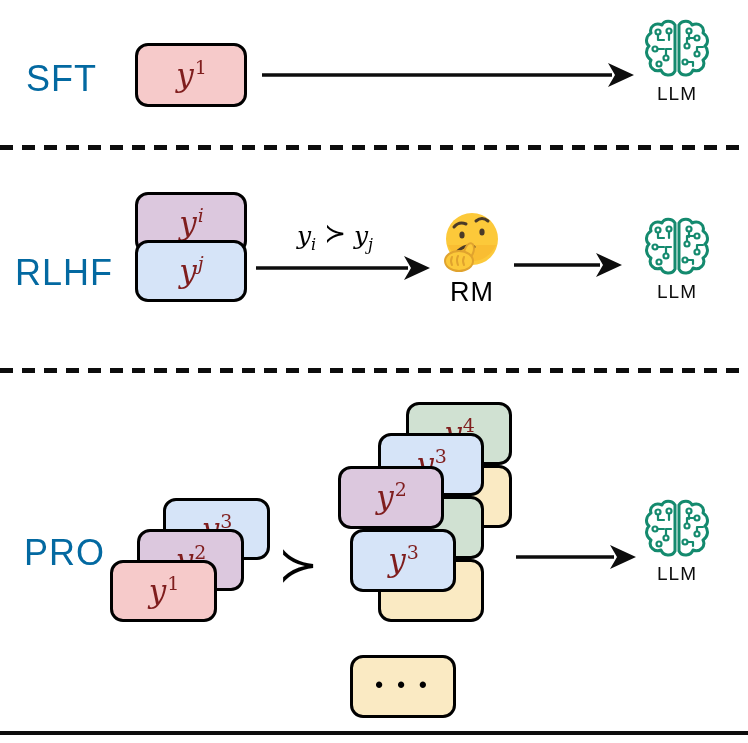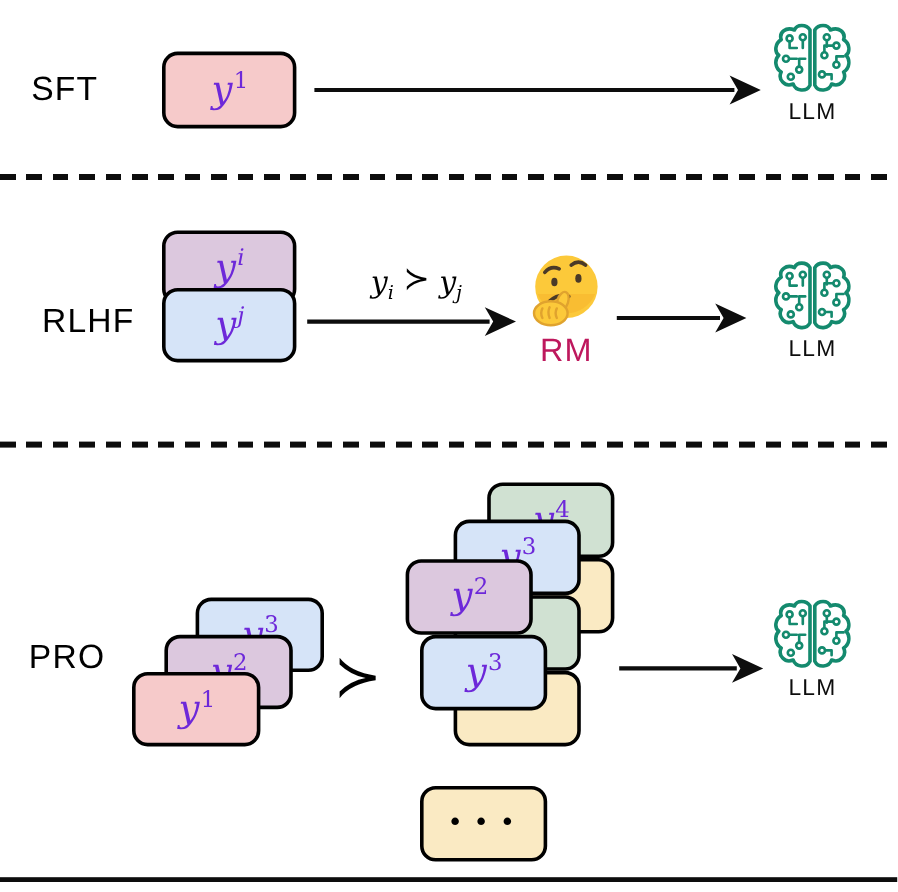--- a/index.html
+++ b/index.html
@@ -2,35 +2,35 @@
 <html><head>
 <meta charset="utf-8">
 <style>
   * { margin:0; padding:0; box-sizing:border-box; }
   html,body { background:#fff; }
   #canvas {
     position:relative; width:748px; height:743px; background:#ffffff;
     overflow:hidden; font-family:"Liberation Sans", sans-serif; color:#000;
   }
   .hand-label {
-    position:absolute; font-size:28px; font-weight:400; letter-spacing:1px;
-    color:#000000; font-family:"Liberation Sans", sans-serif;
+    position:absolute; font-size:36px; font-weight:400; letter-spacing:1px;
+    color:#0369a1; font-family:"Liberation Sans", sans-serif;
   }
   .card {
     position:absolute; border:3.5px solid #000; border-radius:13px;
     display:flex; align-items:center; justify-content:center;
   }
   .c-pink   { background:#f6caca; }
   .c-purple { background:#dcc8de; }
   .c-blue   { background:#d6e4f8; }
   .c-green  { background:#d0e1d2; }
   .c-yellow { background:#faeac3; }
   .math {
     font-family:"DejaVu Serif", serif; font-style:italic;
-    font-size:31px; color:#6d28d9; line-height:1;
+    font-size:31px; color:#7f1d1d; line-height:1;
   }
   .card-sup {
     font-family:"DejaVu Serif", serif; font-style:normal; font-size:19px;
     position:relative; top:-12px; left:1px; line-height:1;
   }
   .ital .card-sup { font-style:italic; }
   .sub {
     font-family:"DejaVu Serif", serif; font-style:italic; font-size:16px;
     position:relative; top:6px; line-height:1;
   }
@@ -54,21 +54,21 @@
   .dashed-sep {
     position:absolute; left:0; width:748px; height:5px;
     background:repeating-linear-gradient(90deg,#0d0d0d 0 13px,transparent 13px 22px);
   }
   .solid-line { position:absolute; left:0; width:748px; background:#0d0d0d; }
   .arrow-svg { position:absolute; overflow:visible; }
   .pref-label {
     position:absolute; text-align:center;
     font-family:"DejaVu Serif", serif; font-style:italic; font-size:25px; color:#000;
   }
-  .rm-text { position:absolute; text-align:center; font-size:27px; letter-spacing:1px; color:#be185d; }
+  .rm-text { position:absolute; text-align:center; font-size:27px; letter-spacing:1px; color:#000000; }
 </style>
 </head>
 <body>
 
 <div id="canvas">
 
   <div class="hand-label" style="left:26px; top:58px;">SFT</div>
 
   <div class="card c-pink" style="left:135px; top:43px; width:112px; height:64px;">
     <span class="math"><span>y</span><span class="card-sup">1</span></span>
@@ -102,30 +102,30 @@
           <circle cx="52" cy="36" r="2.5"></circle>
         <circle cx="40" cy="44" r="2.5"></circle>
           <path d="M43 44 L48 44 L48 48"></path>
       </g>
     </svg>
     <div class="llm-text">LLM</div>
   </div>
 
   <div class="dashed-sep" style="top:145px;"></div>
 
-  <div class="hand-label" style="left:35px; top:252px;">RLHF</div>
+  <div class="hand-label" style="left:15px; top:252px;">RLHF</div>
 
   <div class="card c-purple ital" style="left:135px; top:192px; width:112px; height:62px;">
     <span class="math"><span>y</span><span class="card-sup">i</span></span>
   </div>
   <div class="card c-blue ital" style="left:135px; top:240px; width:112px; height:62px;justify-content:center;">
     <span class="math"><span>y</span><span class="card-sup">j</span></span>
   </div>
 
-  <div class="pref-label" style="left:260px; top:220px; width:174px;">
+  <div class="pref-label" style="left:248px; top:220px; width:174px;">
     <span>y</span><span class="sub">i</span><span class="succ-inline">≻</span><span>y</span><span class="sub">j</span>
   </div>
 
   <svg class="arrow-svg" style="left:256px; top:255px;" width="174" height="26">
     <line x1="0" y1="13" x2="152" y2="13" stroke="#0d0d0d" stroke-width="3.5"></line>
     <polygon points="148,1 174,13 148,25 155,13" fill="#0d0d0d"></polygon>
   </svg>
 
   <svg class="arrow-svg" style="left:440px; top:209px;" width="64" height="66" viewBox="0 0 64 66">
     <circle cx="32" cy="30" r="26" fill="#fcc93a"></circle>

